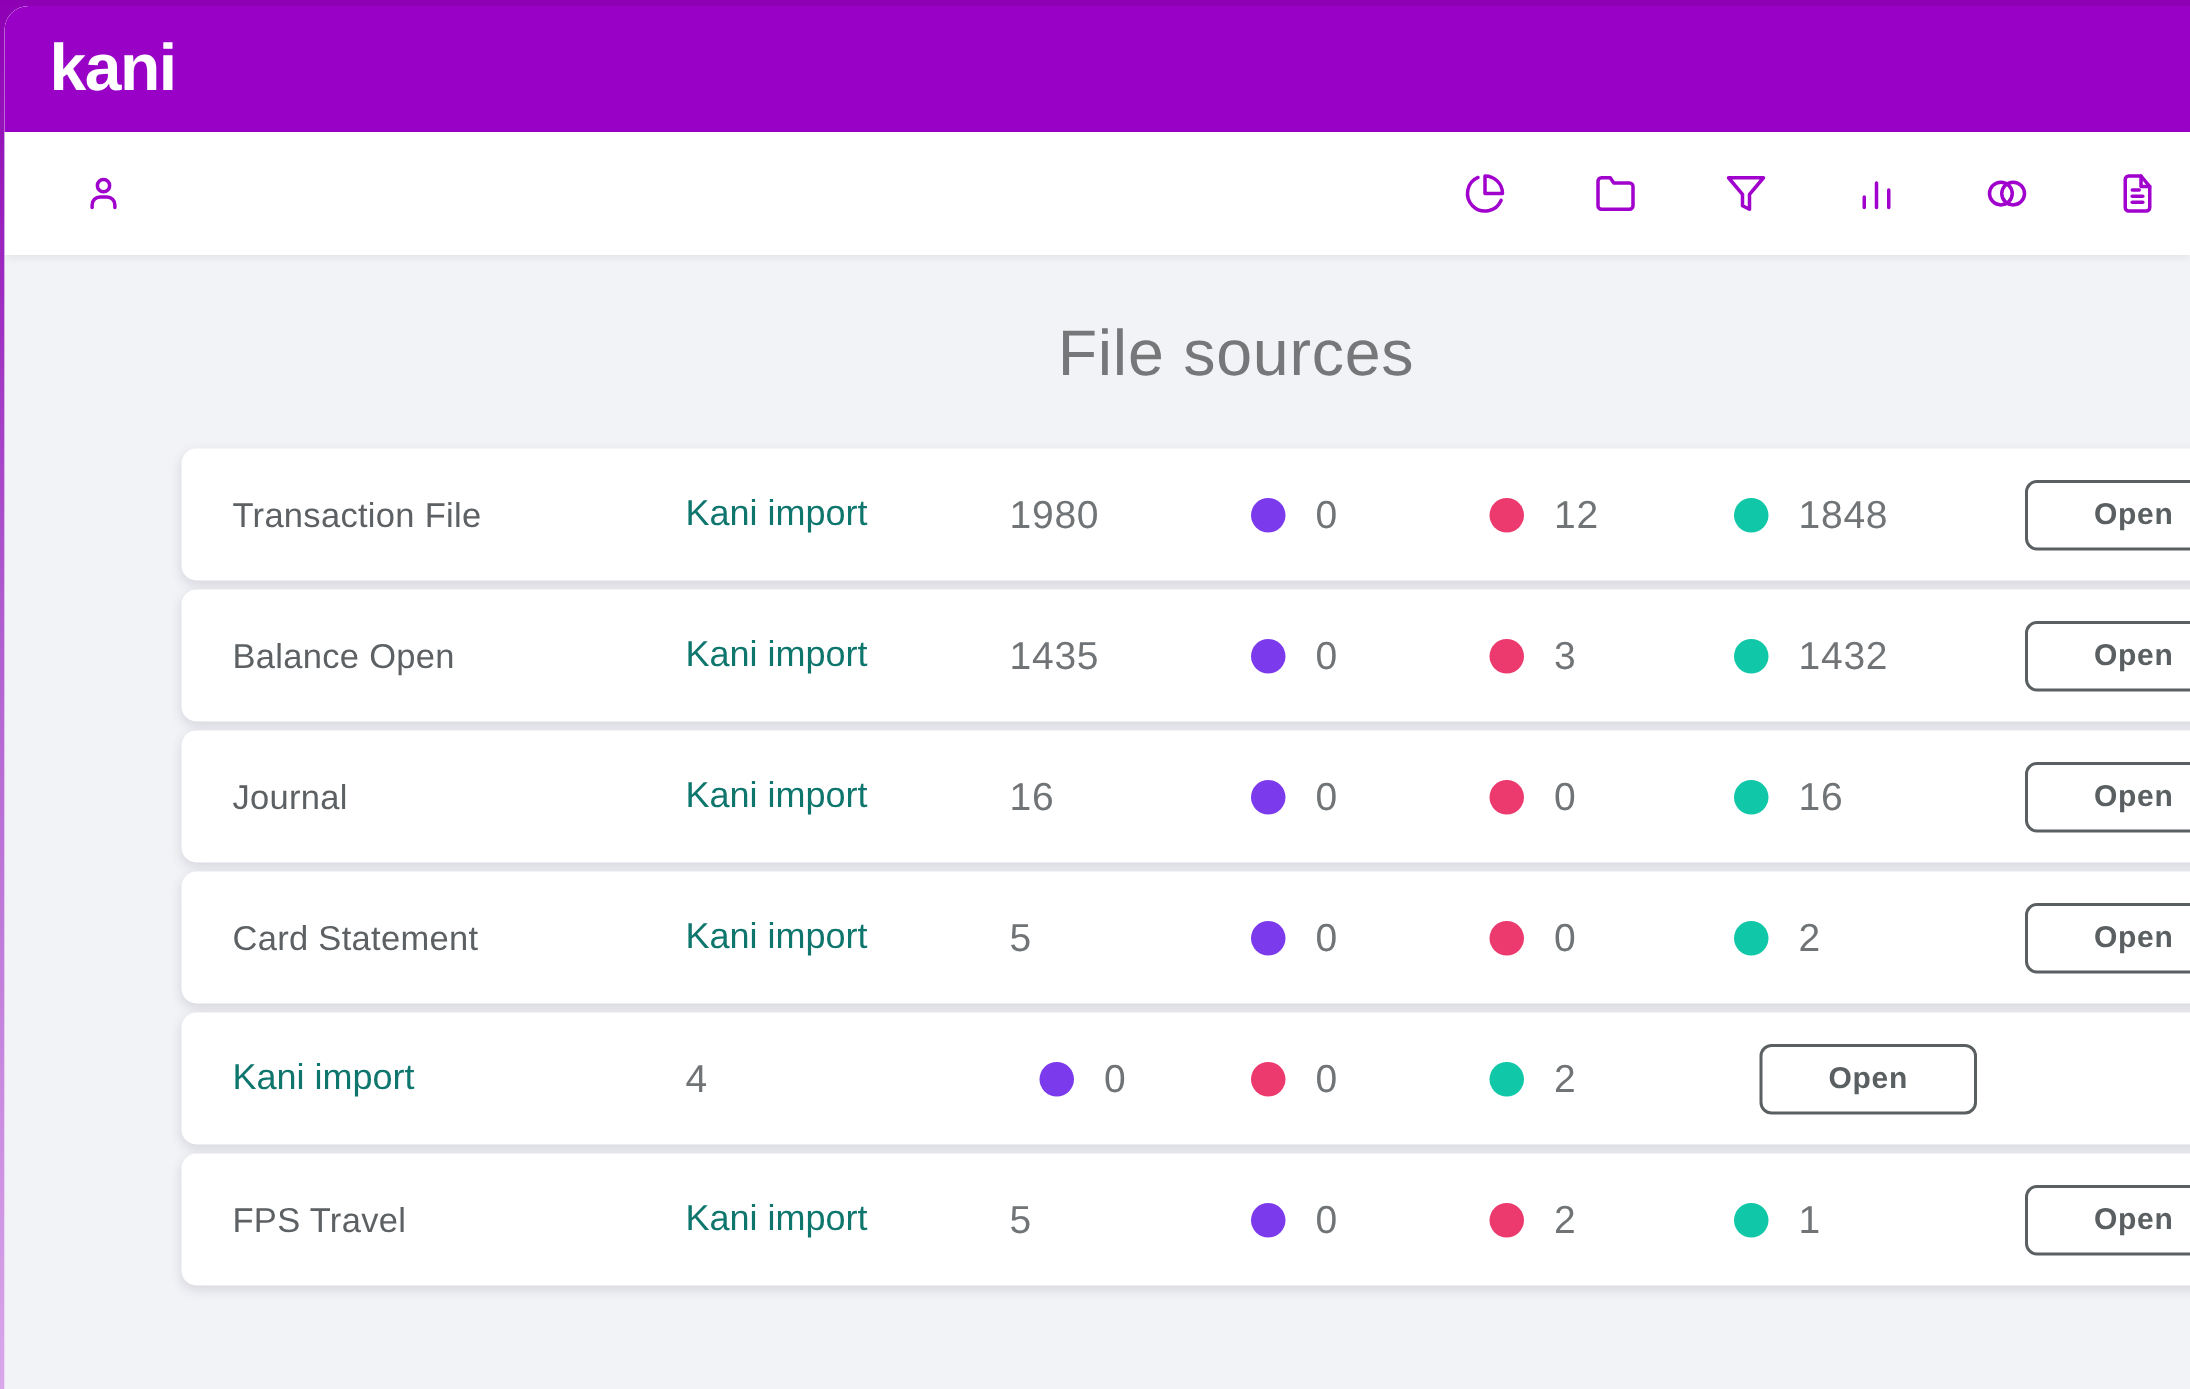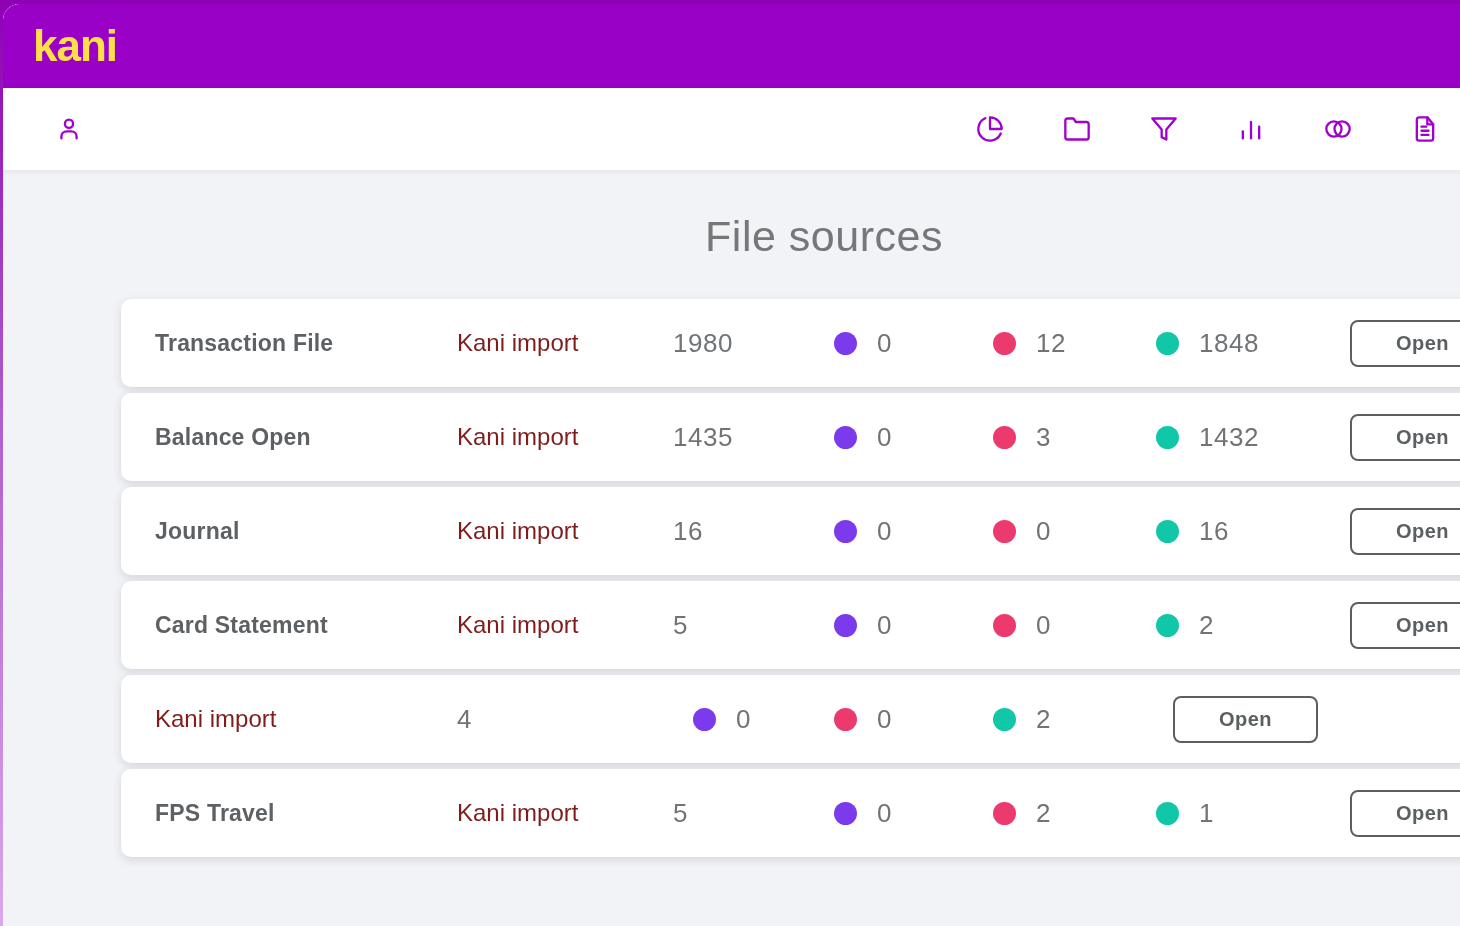--- a/index.html
+++ b/index.html
@@ -12,21 +12,21 @@
   .window {
     position:absolute; left:3px; top:4px; width:1457px; height:922px;
     background:#ffffff; border-top-left-radius:16px; overflow:hidden;
   }
   
   .app-header {
     height:84px; background:var(--brand); border-top-left-radius:16px;
     display:flex; align-items:center; padding-left:30px;
   }
   .logo {
-    color:#fde047; font-size:44px; font-weight:bold; letter-spacing:-1px;
+    color:#ffffff; font-size:44px; font-weight:bold; letter-spacing:-1px;
     line-height:84px; user-select:none;
   }
   
   .toolbar {
     height:82px; background:#ffffff; display:flex; align-items:center;
     padding-left:52px; padding-right:21px; position:relative; z-index:2;
     box-shadow:0 2px 5px rgba(40,40,70,0.07);
   }
   .icon-btn {
     background:none; border:none; cursor:pointer; color:var(--icon);
@@ -42,22 +42,22 @@
     letter-spacing:0.5px; margin-bottom:38px;
   }
   
   .card {
     height:88px; background:#ffffff; border-radius:10px; margin-bottom:6px;
     box-shadow:0 3px 8px rgba(70,65,100,0.16);
     display:grid;
     grid-template-columns:302px 216px 141px 159px 163px 214px 1fr;
     align-items:center; padding-left:34px;
   }
-  .cell.name  { font-size:23px; font-weight:bold; color:#5d6164; letter-spacing:0.2px; }
-  .cell.source{ font-size:24px; color:#7f1d1d; }
+  .cell.name  { font-size:23px; font-weight:normal; color:#5d6164; letter-spacing:0.2px; }
+  .cell.source{ font-size:24px; color:#0f766e; }
   .cell.total { font-size:26px; color:#717476; letter-spacing:0.5px; }
   .cell.stat  { display:flex; align-items:center; gap:20px; padding-left:20px; }
   .dot { width:23px; height:23px; border-radius:50%; flex:0 0 auto; }
   .dot.purple { background:var(--dot-purple); }
   .dot.pink   { background:var(--dot-pink); }
   .dot.teal   { background:var(--dot-teal); }
   .num { font-size:26px; color:#717476; letter-spacing:0.5px; }
   .cell.action { display:flex; justify-content:flex-end; padding-right:32px; }
   .open-btn {
     min-width:145px; height:47px; background:#ffffff;

